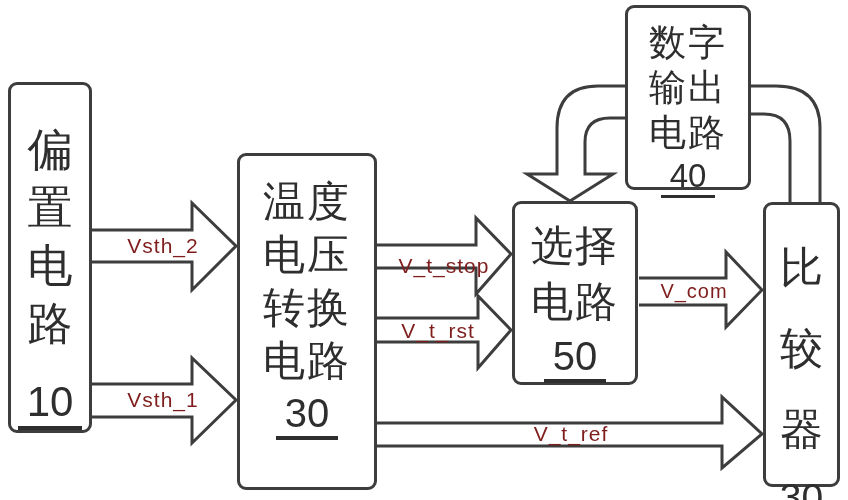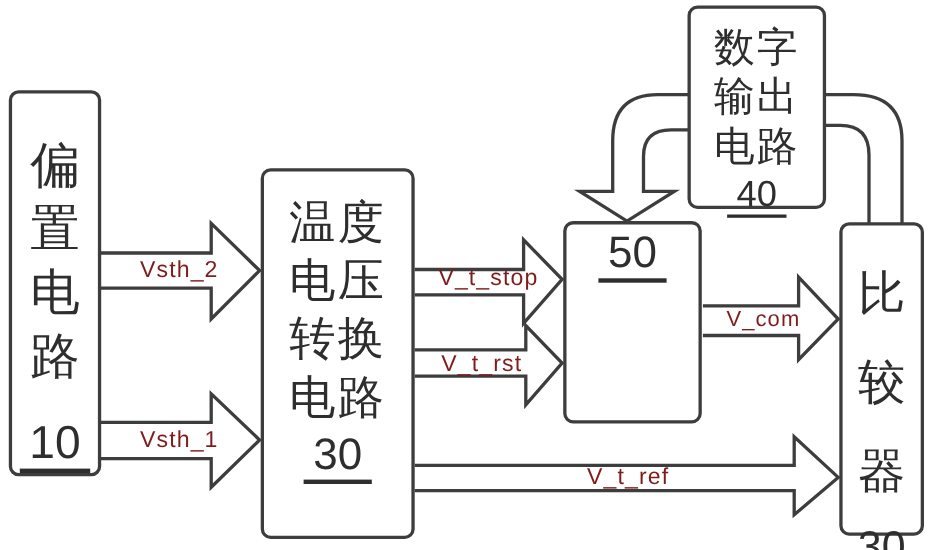--- a/index.html
+++ b/index.html
@@ -90,33 +90,34 @@
     <div class="cjk">偏置电路</div>
     <div class="num">10</div>
   </div>
 
   <div class="block b20">
     <div class="cjk">温度电压转换电路</div>
     <div class="num">30</div>
   </div>
 
   <div class="block b50">
+    <div class="cjk">选择电路</div>
     <div class="num">50</div>
   </div>
 
   <div class="block b40">
     <div class="cjk">数字输出电路</div>
     <div class="num">40</div>
   </div>
 
   <div class="block b30">
     <div class="cjk">比较器</div>
     <div class="num">30</div>
   </div>
 
   <div class="sig" style="left:163px;top:246px;">Vsth_2</div>
   <div class="sig" style="left:163px;top:400px;">Vsth_1</div>
-  <div class="sig" style="left:444px;top:253px;">V_t_stop</div>
+  <div class="sig" style="left:444px;top:266px;">V_t_stop</div>
   <div class="sig" style="left:438px;top:331px;">V_t_rst</div>
   <div class="sig small" style="left:694px;top:291px;">V_com</div>
   <div class="sig" style="left:571px;top:434px;">V_t_ref</div>
 
 </div>
 
 </body></html>

